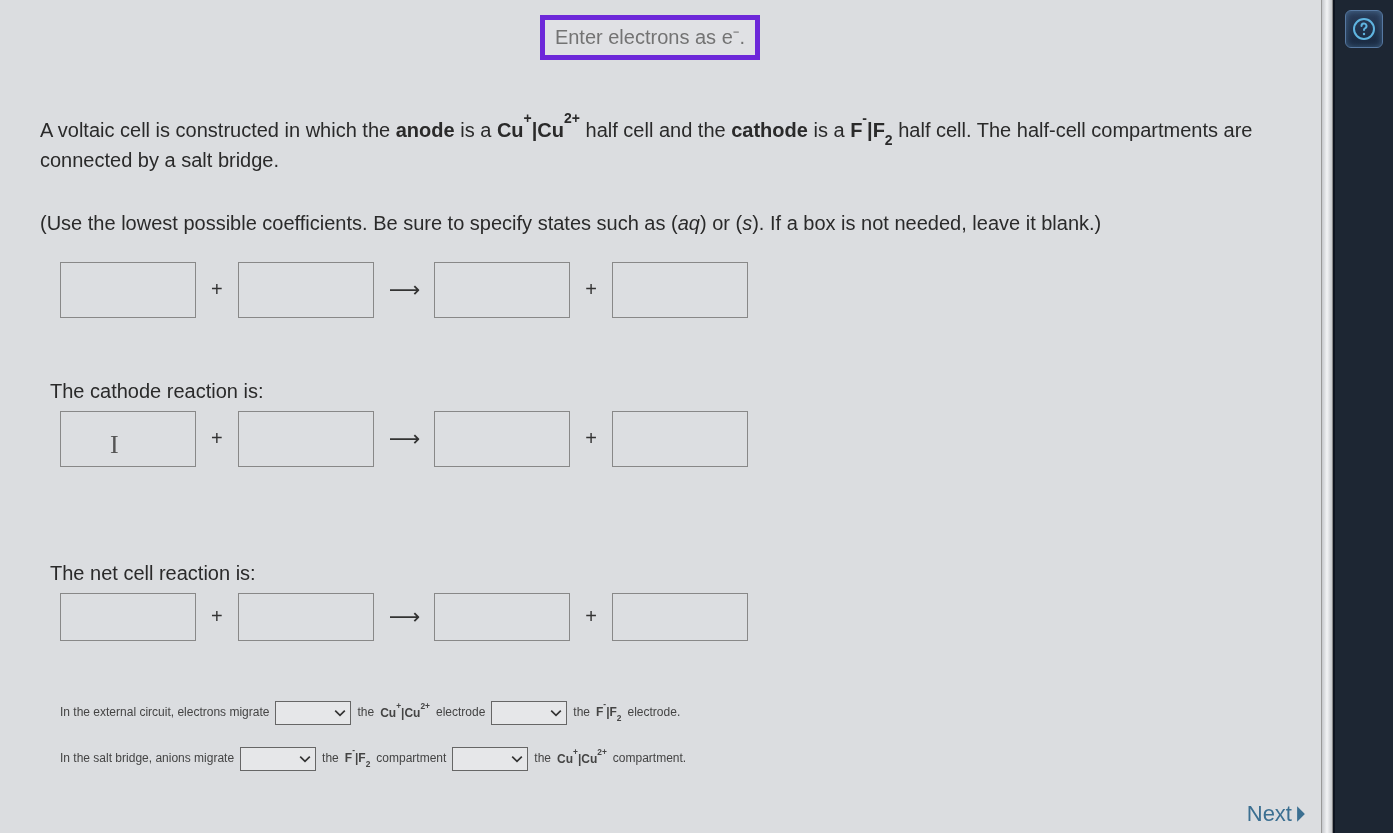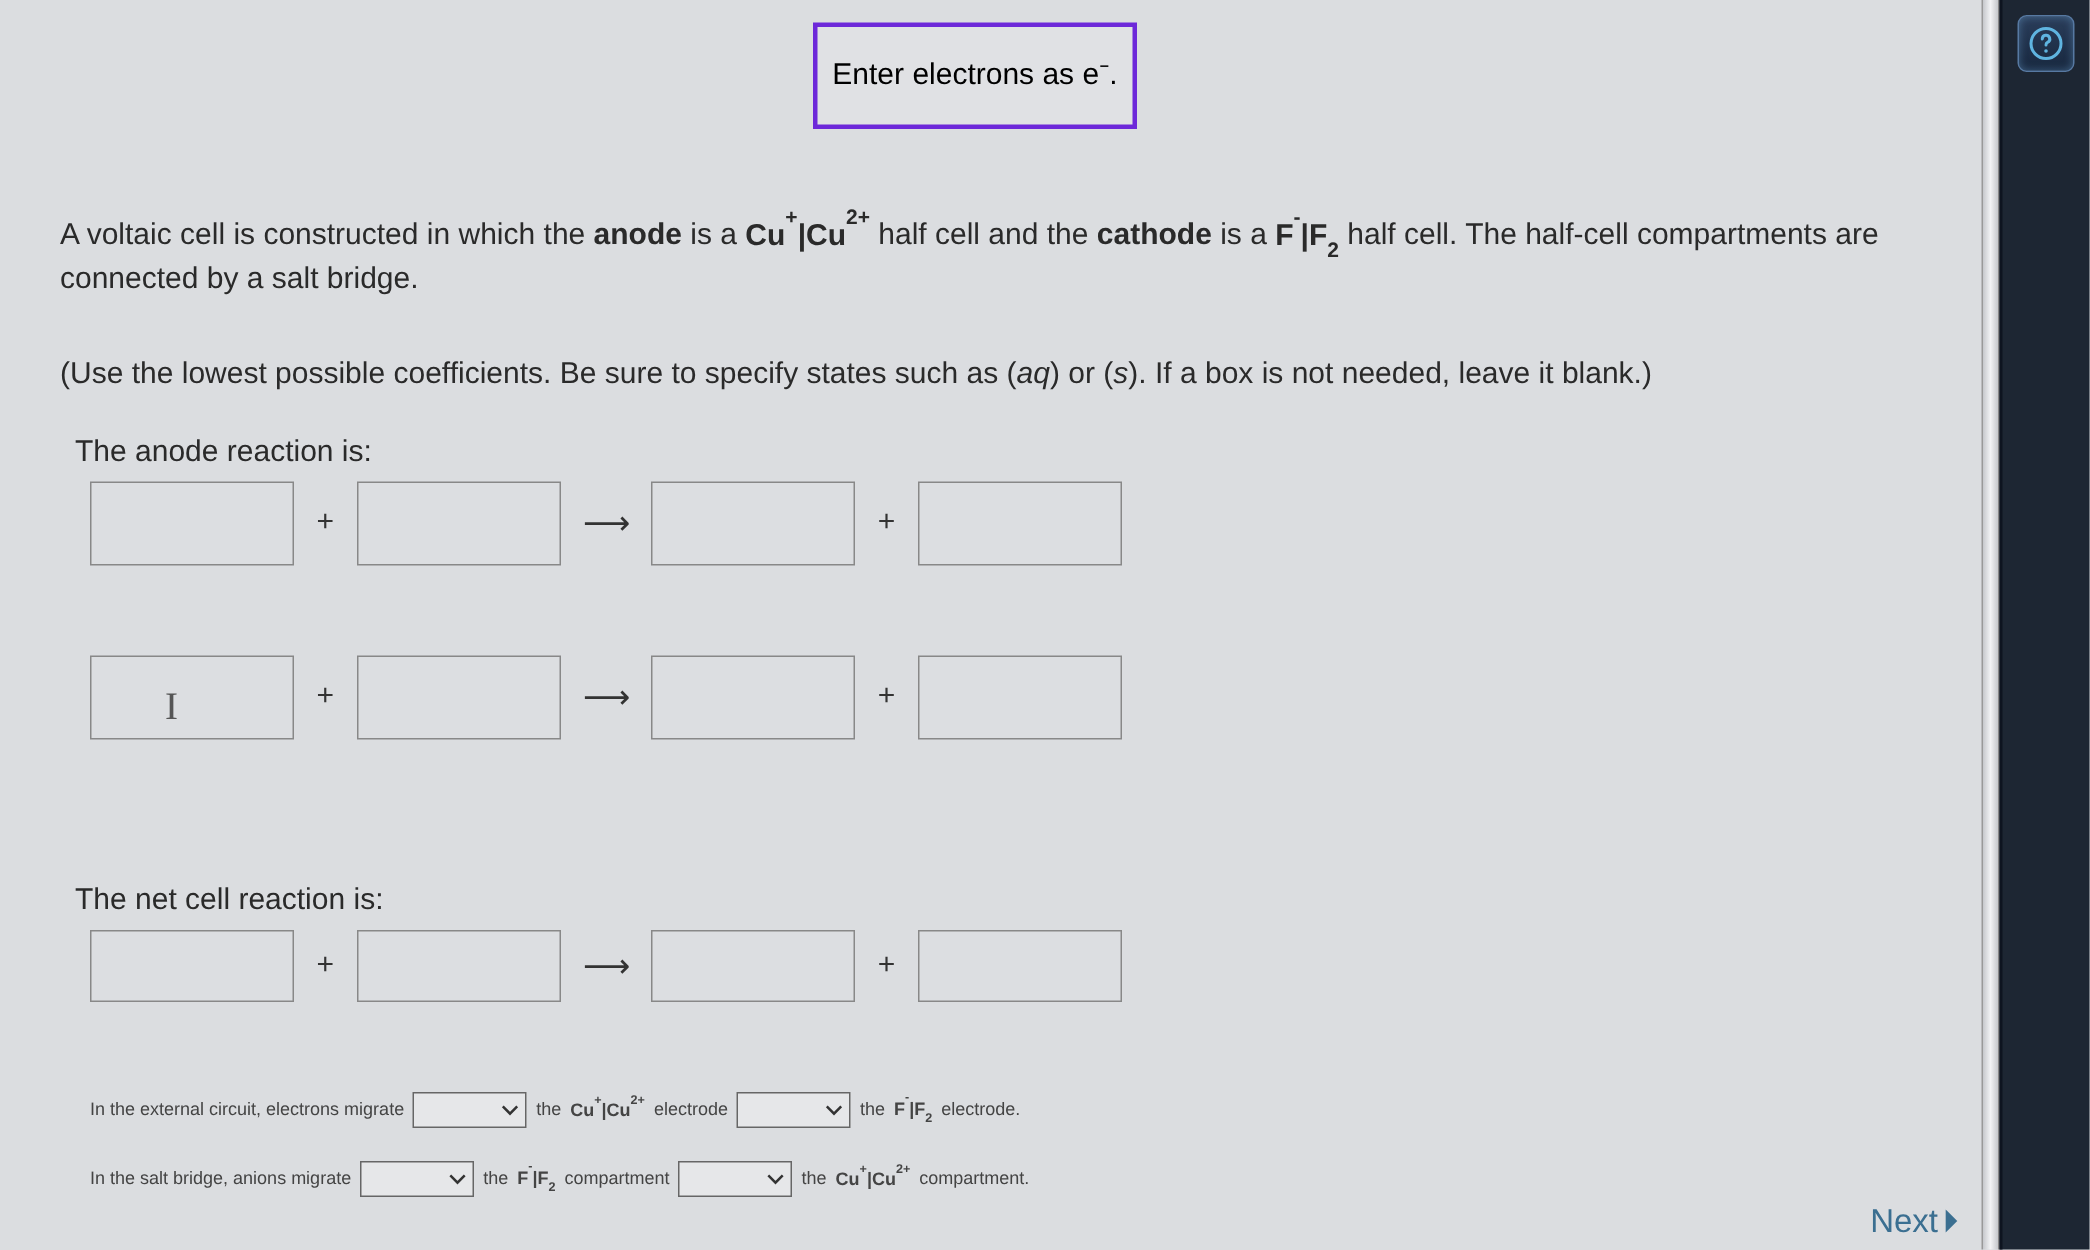--- a/index.html
+++ b/index.html
@@ -17,24 +17,24 @@
       top: 0;
       width: 1300px;
       height: 833px;
       padding: 15px 40px 15px 40px;
       font-size: 20px;
       color: #2a2a2a;
       line-height: 1.35;
     }
     .hint-box {
       display: inline-block;
-      border: 3px solid #6d28d9;
-      padding: 19px 10px;
+      border: 5px solid #6d28d9;
+      padding: 4px 10px;
       background: #e0e1e4;
-      color: #000000;
+      color: #737373;
     }
     .hint-wrap { text-align: center; margin-bottom: 55px; }
     .prompt-section { margin-bottom: 10px; }
     .prompt-section p { margin-bottom: 12px; margin-top: 36px; }
     b { font-weight: bold; }
     i { }
     sup { font-size: 0.7em; position: relative; top: -0.4em; }
     sub { font-size: 0.7em; position: relative; bottom: -0.25em; }
     .reaction-set { margin-top: 25px; margin-bottom: 60px; margin-left: 20px; }
     .reaction-label { margin-bottom: 6px; margin-left: -10px; }
@@ -115,33 +115,33 @@
   <div class="prompt-section">
     <p>
       <span>A voltaic cell is constructed in which the </span><b>anode</b><span> is a </span><b>Cu<sup>+</sup>|Cu<sup>2+</sup></b><span> half cell and the </span><b>cathode</b><span> is a </span><b>F<sup>-</sup>|F<sub>2</sub></b><span> half cell. The half-cell compartments are connected by a salt bridge.</span>
     </p>
     <p>
       <span>(Use the lowest possible coefficients. Be sure to specify states such as (</span><i>aq</i><span>) or (</span><i>s</i><span>). If a box is not needed, leave it blank.)</span>
     </p>
   </div>
 
   <div class="reaction-set">
-    <div class="reaction-label">The anode reaction is:</div>
     <div class="eq-row">
       <span class="chem-input"></span>
       <span class="op">+</span>
       <span class="chem-input"></span>
       <span class="arrow">⟶</span>
       <span class="chem-input"></span>
       <span class="op">+</span>
       <span class="chem-input"></span>
     </div>
   </div>
 
   <div class="reaction-set">
+    <div class="reaction-label">The cathode reaction is:</div>
     <div class="eq-row">
       <span class="chem-input"></span>
       <span class="op">+</span>
       <span class="chem-input"></span>
       <span class="arrow">⟶</span>
       <span class="chem-input"></span>
       <span class="op">+</span>
       <span class="chem-input"></span>
     </div>
     <span class="cursor-I">I</span>

